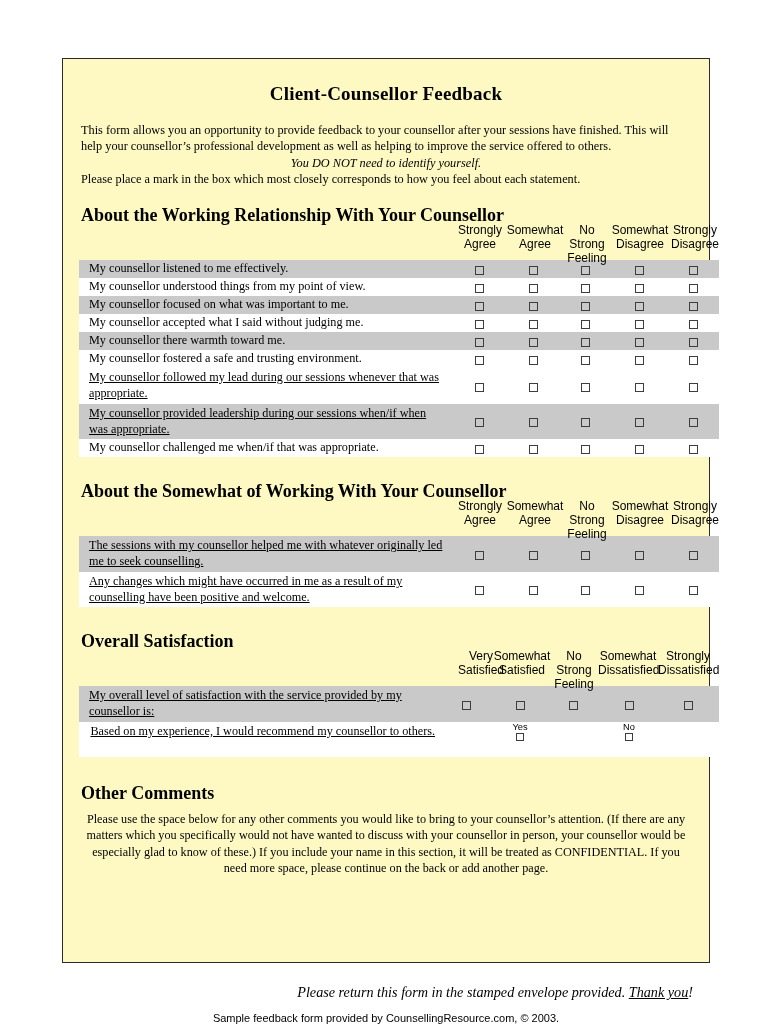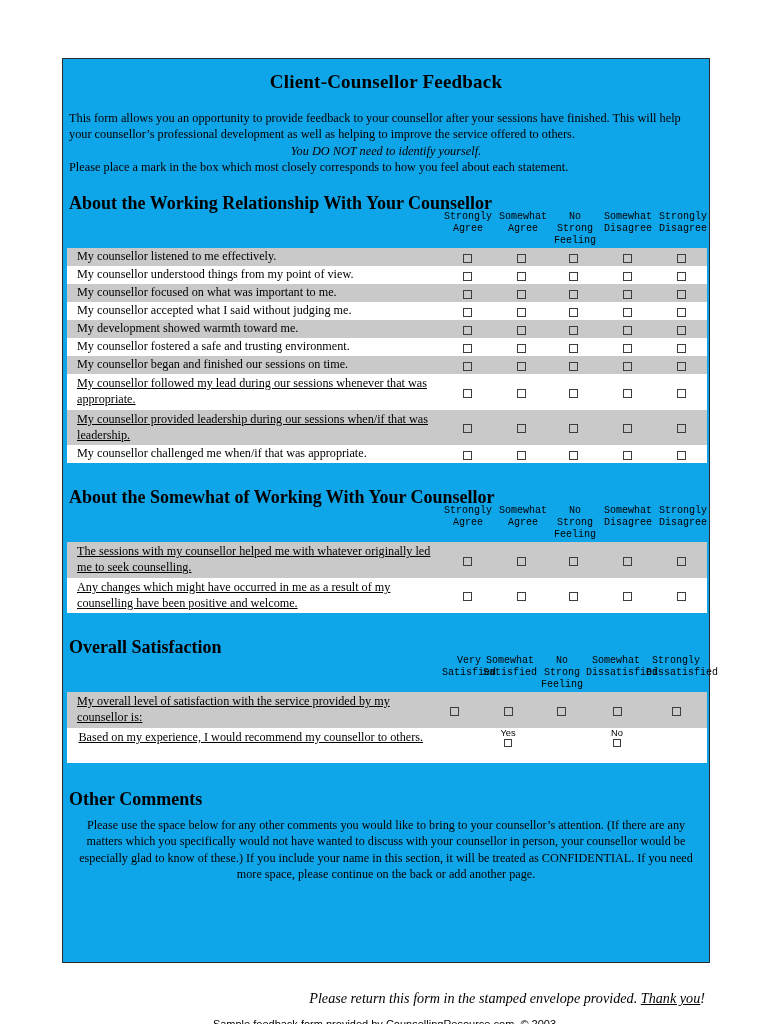--- a/index.html
+++ b/index.html
@@ -19,22 +19,22 @@
 
   
   #page {
     position: absolute;
     left: 62px;
     top: 58px;
     width: 648px;
     height: 905px;
     border: 1.5px solid #2b2b2b;
     box-sizing: border-box;
-    background: #0ea5e9;
-    padding: 0;
+    background: #fef9c3;
+    padding: 12px;
   }
   .inner {
     padding: 0 4px;
   }
 
   
   .doc-title {
     text-align: center;
     font-size: 19px;
     font-weight: bold;
@@ -69,22 +69,22 @@
   }
   .sec-gap-1 { margin-top: 18px; }
   .sec-gap-2 { margin-top: 24px; }
   .sec-gap-3 { margin-top: 24px; }
   .sec-gap-4 { margin-top: 26px; }
 
   
   .scale-header {
     position: relative;
     height: 36px;
-    font-family: Liberation Mono, monospace;
-    font-size: 10px;
+    font-family: Liberation Sans, sans-serif;
+    font-size: 12px;
     line-height: 1.18;
     margin-top: -4px;
   }
   .scale-header .col-label {
     position: absolute;
     top: 0;
     width: 60px;
     margin-left: -30px;
     text-align: center;
     white-space: pre-line;
@@ -246,53 +246,45 @@
         </tr>
         <tr class="row-plain r1">
           <td class="stmt">My counsellor accepted what I said without judging me.</td>
           <td class="cbcell"><span class="cbox"></span></td>
           <td class="cbcell"><span class="cbox"></span></td>
           <td class="cbcell"><span class="cbox"></span></td>
           <td class="cbcell"><span class="cbox"></span></td>
           <td class="cbcell"><span class="cbox"></span></td>
         </tr>
         <tr class="row-shaded r1">
-          <td class="stmt">My development showed warmth toward me.</td>
+          <td class="stmt">My counsellor there warmth toward me.</td>
           <td class="cbcell"><span class="cbox"></span></td>
           <td class="cbcell"><span class="cbox"></span></td>
           <td class="cbcell"><span class="cbox"></span></td>
           <td class="cbcell"><span class="cbox"></span></td>
           <td class="cbcell"><span class="cbox"></span></td>
         </tr>
         <tr class="row-plain r1">
           <td class="stmt">My counsellor fostered a safe and trusting environment.</td>
           <td class="cbcell"><span class="cbox"></span></td>
           <td class="cbcell"><span class="cbox"></span></td>
           <td class="cbcell"><span class="cbox"></span></td>
           <td class="cbcell"><span class="cbox"></span></td>
           <td class="cbcell"><span class="cbox"></span></td>
         </tr>
-        <tr class="row-shaded r1">
-          <td class="stmt">My counsellor began and finished our sessions on time.</td>
-          <td class="cbcell"><span class="cbox"></span></td>
-          <td class="cbcell"><span class="cbox"></span></td>
-          <td class="cbcell"><span class="cbox"></span></td>
-          <td class="cbcell"><span class="cbox"></span></td>
-          <td class="cbcell"><span class="cbox"></span></td>
-        </tr>
         <tr class="row-plain r2">
           <td class="stmt two-line">My counsellor followed my lead during our sessions whenever that was appropriate.</td>
           <td class="cbcell"><span class="cbox"></span></td>
           <td class="cbcell"><span class="cbox"></span></td>
           <td class="cbcell"><span class="cbox"></span></td>
           <td class="cbcell"><span class="cbox"></span></td>
           <td class="cbcell"><span class="cbox"></span></td>
         </tr>
         <tr class="row-shaded r2">
-          <td class="stmt two-line">My counsellor provided leadership during our sessions when/if that was leadership.</td>
+          <td class="stmt two-line">My counsellor provided leadership during our sessions when/if when was appropriate.</td>
           <td class="cbcell"><span class="cbox"></span></td>
           <td class="cbcell"><span class="cbox"></span></td>
           <td class="cbcell"><span class="cbox"></span></td>
           <td class="cbcell"><span class="cbox"></span></td>
           <td class="cbcell"><span class="cbox"></span></td>
         </tr>
         <tr class="row-plain r1">
           <td class="stmt">My counsellor challenged me when/if that was appropriate.</td>
           <td class="cbcell"><span class="cbox"></span></td>
           <td class="cbcell"><span class="cbox"></span></td>

